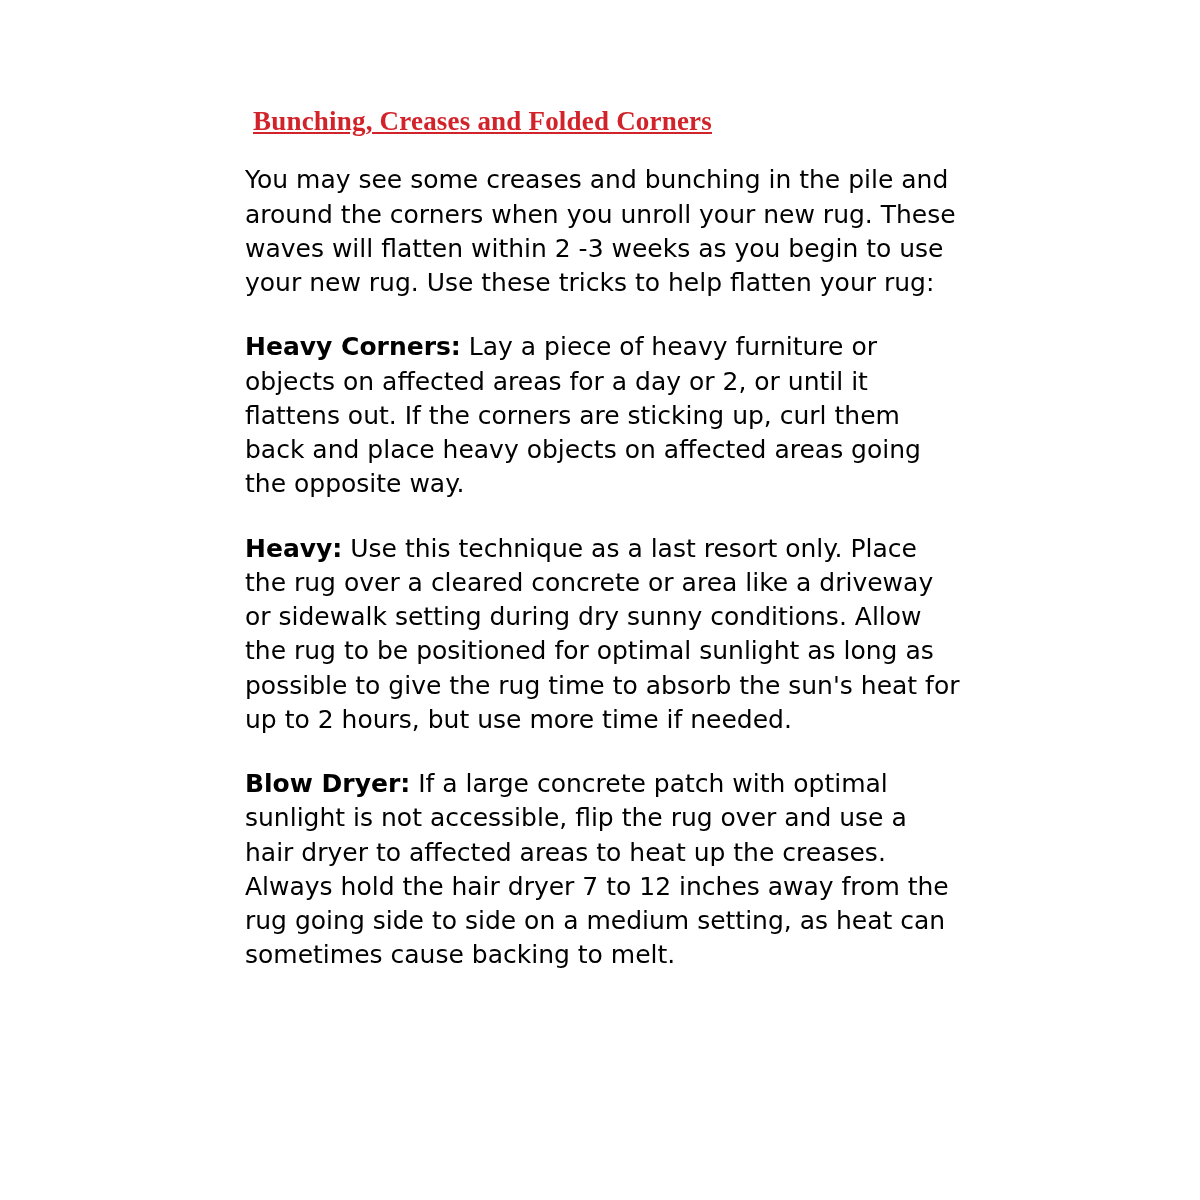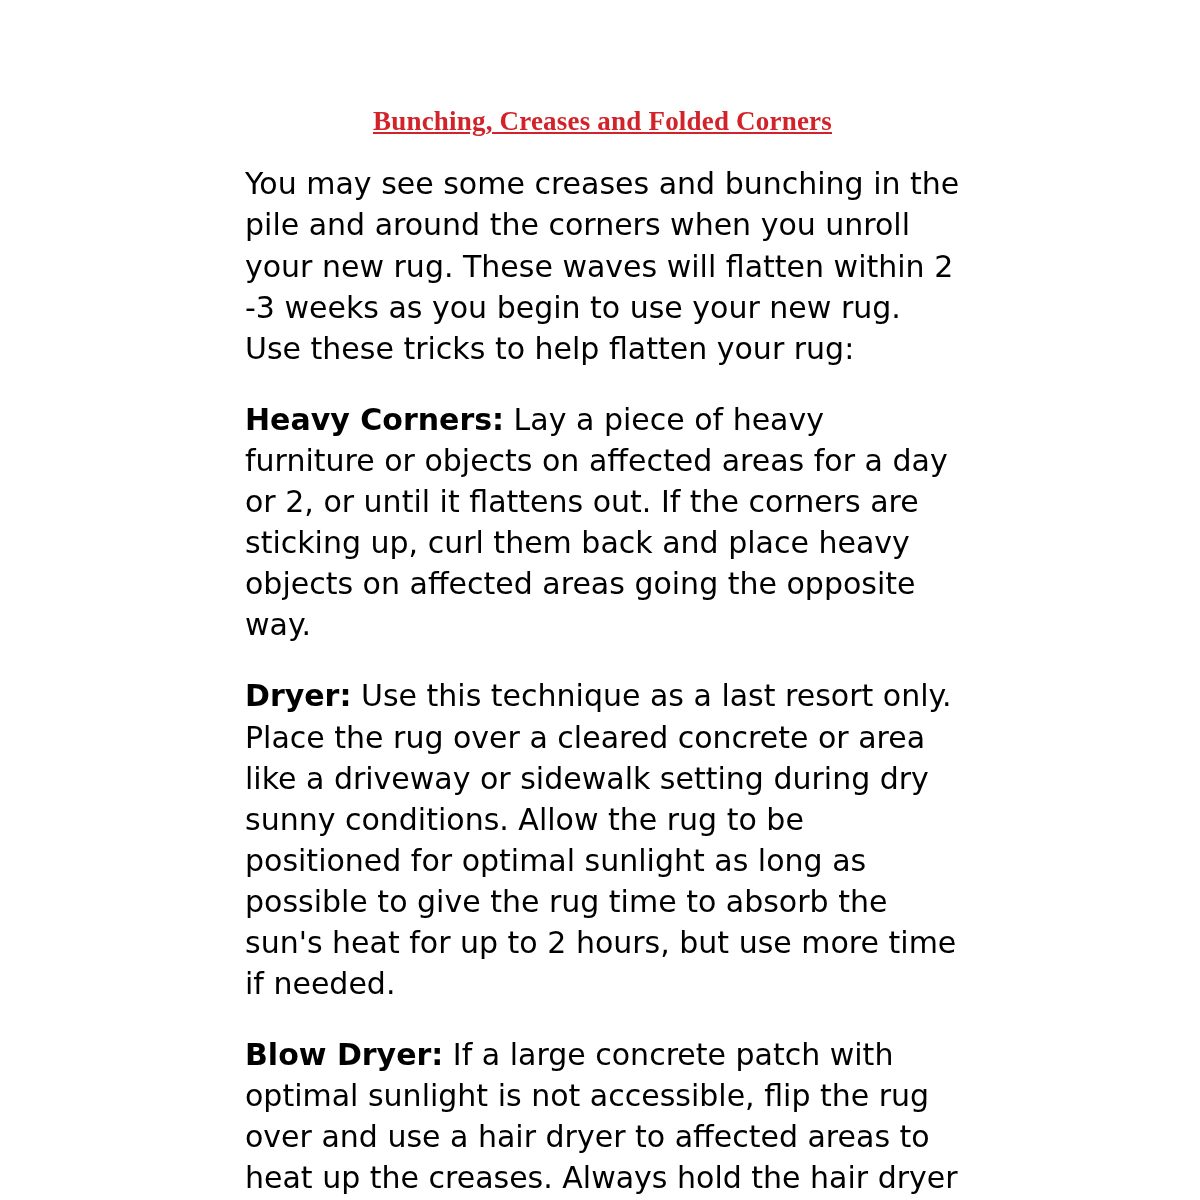--- a/index.html
+++ b/index.html
@@ -21,26 +21,25 @@
     box-sizing: border-box;
     padding: 105px 240px 0 245px;
   }
   .doc-title {
     font-family: "Liberation Serif", serif;
     font-size: 27px;
     font-weight: bold;
     color: #d2232a;
     text-decoration: underline;
     letter-spacing: 0.2px;
-    margin: 0 0 26px 0;
+    margin: 0 0 26px 8px;
     line-height: 1.2;
-    text-align: center;
   }
   .para {
-    font-size: 30px;
+    font-size: 25px;
     line-height: 1.37;
     margin: 0 0 30px 0;
     color: #000000;
     text-align: left;
   }
   .para:last-child {
     margin-bottom: 12px;
   }
   .lead-in {
     font-weight: bold;
@@ -56,20 +55,20 @@
   <p class="para">
     <span>You may see some creases and bunching in the pile and around the corners when you unroll your new rug. These waves will flatten within 2 -3 weeks as you begin to use your new rug. Use these tricks to help flatten your rug:</span>
   </p>
 
 
   <p class="para">
     <span class="lead-in">Heavy Corners:</span><span> Lay a piece of heavy furniture or objects on affected areas for a day or 2, or until it flattens out. If the corners are sticking up, curl them back and place heavy objects on affected areas going the opposite way.</span>
   </p>
 
   <p class="para">
-    <span class="lead-in">Dryer:</span><span> Use this technique as a last resort only. Place the rug over a cleared concrete or area like a driveway or sidewalk setting during dry sunny conditions. Allow the rug to be positioned for optimal sunlight as long as possible to give the rug time to absorb the sun's heat for up to 2 hours, but use more time if needed.</span>
+    <span class="lead-in">Heavy:</span><span> Use this technique as a last resort only. Place the rug over a cleared concrete or area like a driveway or sidewalk setting during dry sunny conditions. Allow the rug to be positioned for optimal sunlight as long as possible to give the rug time to absorb the sun's heat for up to 2 hours, but use more time if needed.</span>
   </p>
 
   <p class="para">
     <span class="lead-in">Blow Dryer:</span><span> If a large concrete patch with optimal sunlight is not accessible, flip the rug over and use a hair dryer to affected areas to heat up the creases. Always hold the hair dryer 7 to 12 inches away from the rug going side to side on a medium setting, as heat can sometimes cause backing to melt.</span>
   </p>
 
 </div>
 
 </body></html>

